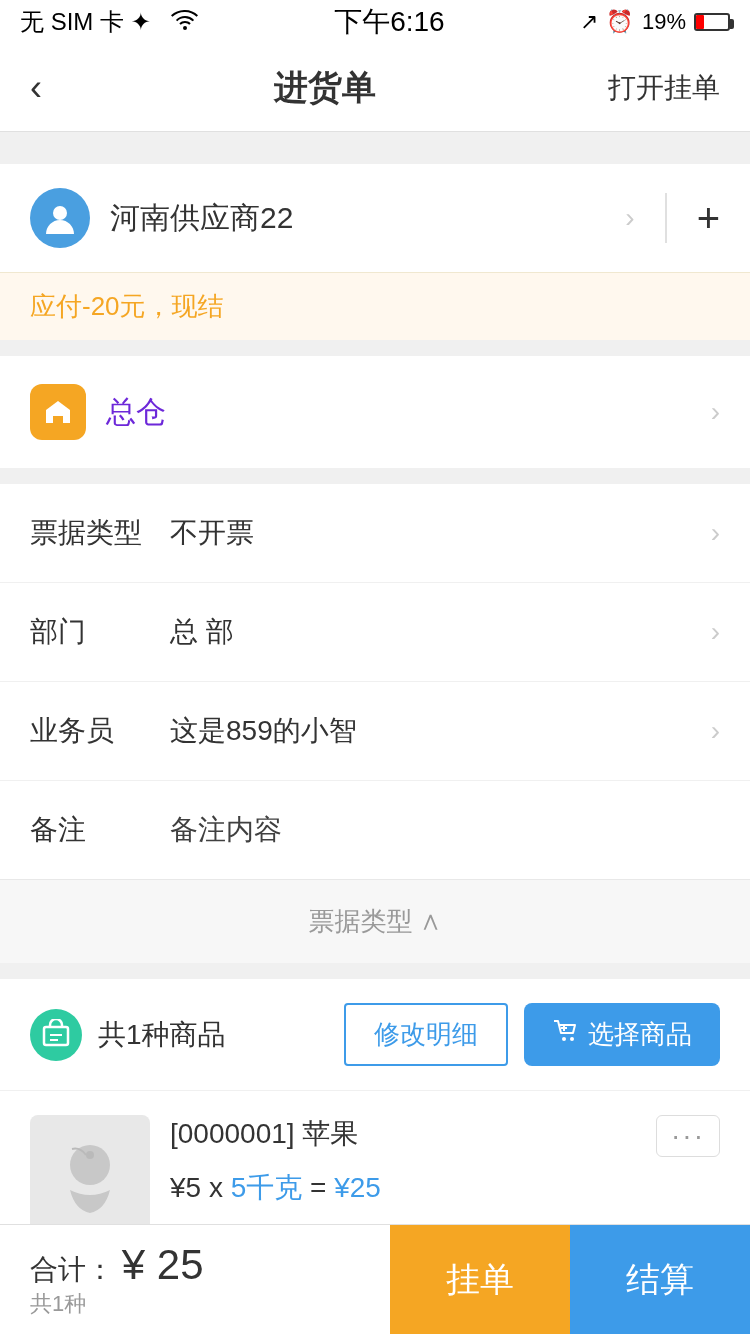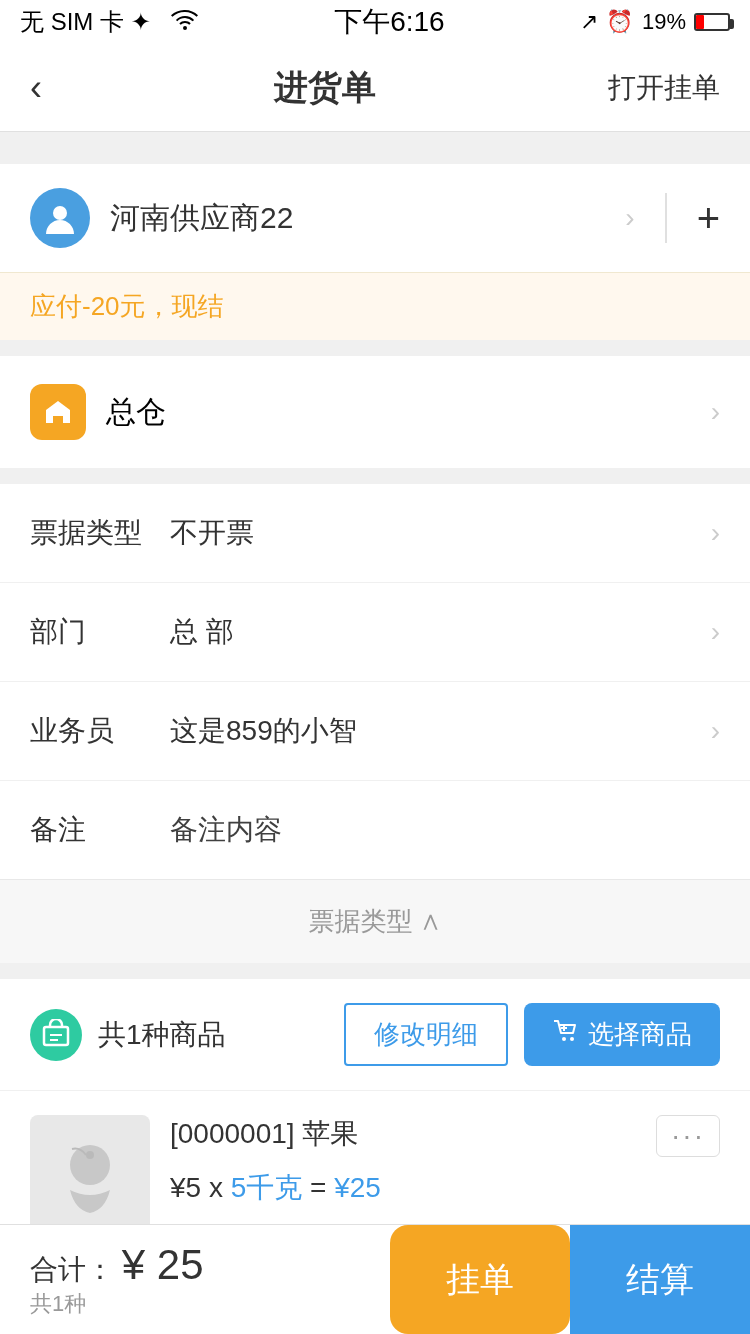--- a/index.html
+++ b/index.html
@@ -115,21 +115,21 @@
       align-items: center;
       padding: 28px 30px;
       border-top: 1px solid #f0f0f0;
     }
     .row-icon {
       width: 56px; height: 56px; border-radius: 12px; background: #f5a623;
       display: flex; align-items: center; justify-content: center; color: #fff; font-size: 28px;
       margin-right: 20px; flex-shrink: 0;
     }
     .row-label {
-      flex: 1; font-size: 30px; color: #000000;
+      flex: 1; font-size: 30px; color: #6d28d9;
     }
 
     
     .form-section {
       background: #fff;
       margin-top: 16px;
     }
     .form-row {
       display: flex;
       align-items: center;
@@ -237,21 +237,21 @@
       display: flex;
       flex-direction: column;
       justify-content: center;
       padding: 0 30px;
     }
     .total-amount { font-size: 42px; font-weight: 400; color: #333; display: inline; }
     .total-line2 { font-size: 22px; color: #999; }
     .btn-hang {
       width: 180px; background: #f5a623; color: #fff;
       display: flex; align-items: center; justify-content: center;
-      font-size: 34px; cursor: pointer; border-radius: 18px;
+      font-size: 34px; cursor: pointer;
     }
     .btn-settle {
       width: 180px; background: #3d9be9; color: #fff;
       display: flex; align-items: center; justify-content: center;
       font-size: 34px; cursor: pointer;
     }
 
     
     .page-bottom-space { height: 120px; }
   </style>

